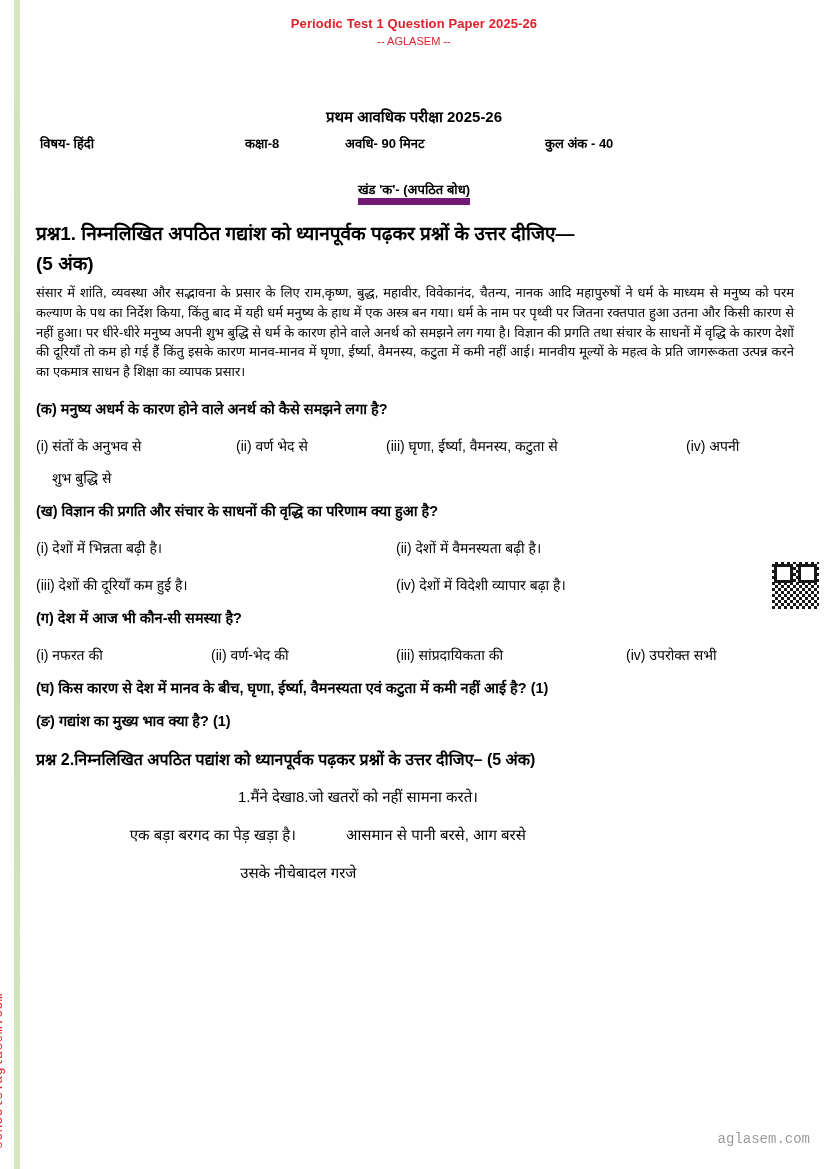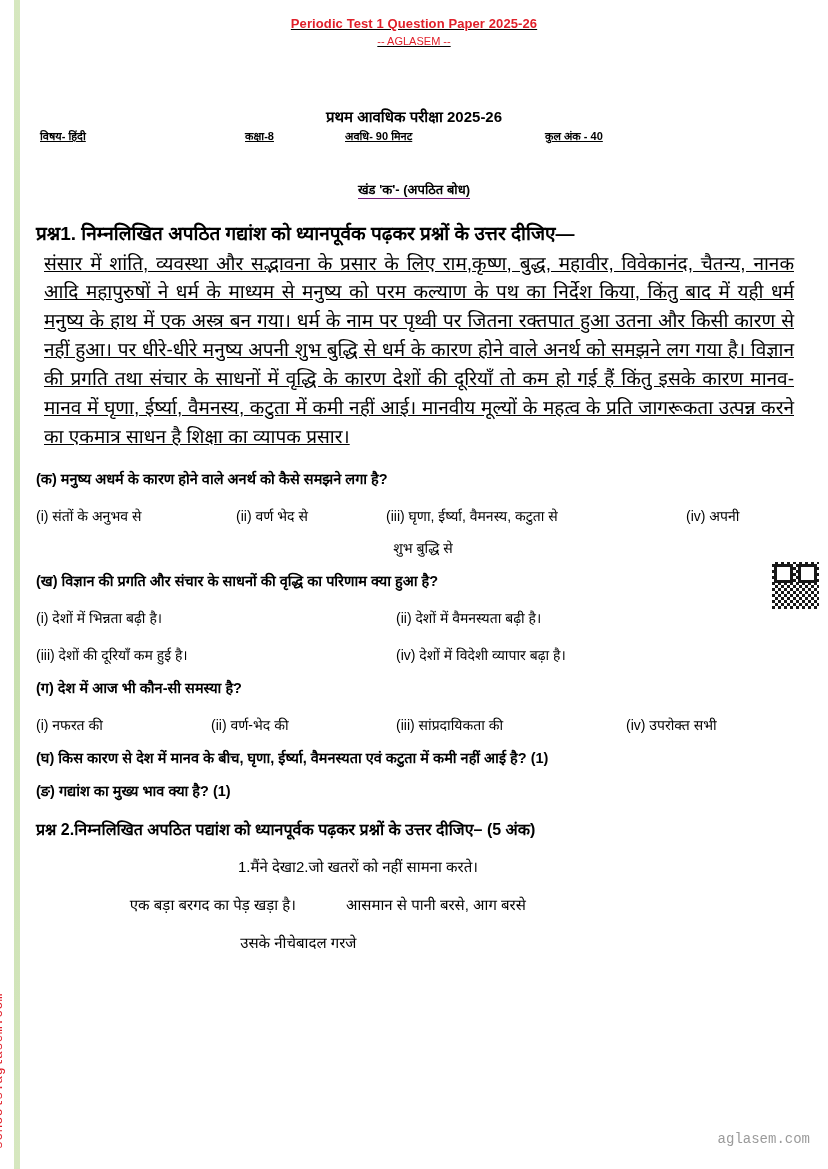--- a/index.html
+++ b/index.html
@@ -30,21 +30,20 @@
     height: 1169px;
     background: linear-gradient(to bottom, #cfe3b4 0%, #b9d79a 40%, #cfe3b4 100%);
     opacity: 0.85;
   }
   .header-top {
     position: absolute;
     top: 16px;
     left: 0;
     width: 828px;
     text-align: center;
-    text-decoration: underline;
   }
   .header-title {
     color: #e0202a;
     font-size: 13px;
     font-weight: bold;
     letter-spacing: 0.1px;
   }
   .header-sub {
     color: #e0202a;
     font-size: 11px;
@@ -54,44 +53,43 @@
     position: absolute;
     top: 106px;
     left: 0;
     width: 828px;
     text-align: center;
     font-size: 15px;
     font-weight: bold;
   }
   .meta-row {
     position: absolute;
-    top: 128px;
+    top: 134px;
     left: 40px;
     width: 750px;
     display: flex;
-    font-size: 11px;
-    font-weight: bold;
-    text-decoration: underline;
+    font-size: 13px;
+    font-weight: bold;
   }
   .meta-subject { width: 205px; }
   .meta-class { width: 100px; }
   .meta-duration { width: 200px; }
   .meta-marks { width: 200px; }
 
   .section-head {
     position: absolute;
     top: 180px;
     left: 0;
     width: 828px;
     text-align: center;
     font-size: 13px;
     font-weight: bold;
   }
   .section-head span {
-    border-bottom: 1px solid #701a75;
+    border-bottom: 7px solid #701a75;
     padding-bottom: 1px;
   }
 
   .content {
     position: absolute;
     top: 220px;
     left: 36px;
     width: 758px;
   }
   .q-title {
@@ -100,41 +98,39 @@
     line-height: 1.45;
     margin: 0 0 2px 0;
   }
   .q-marks-inline {
     font-size: 19px;
     font-weight: bold;
     line-height: 1.45;
     margin: 0 0 6px 0;
   }
   .passage {
-    font-size: 19px;
+    font-size: 13px;
     line-height: 1.52;
     text-align: justify;
-    margin: 0 0 16px 8px;
-    text-decoration: underline;
+    margin: 0 0 16px 0;
   }
   .sub-q {
     font-size: 14.5px;
     font-weight: bold;
     margin: 0 0 13px 0;
   }
   .opts-row {
     font-size: 14px;
     margin: 18px 0 13px 0;
     display: flex;
   }
   .opt { display: inline-block; }
   .spacer-line {
     font-size: 14px;
     margin: 0 0 13px 16px;
-    text-align: center;
   }
   .q2-title {
     font-size: 16px;
     font-weight: bold;
     margin: 18px 0 16px 0;
   }
   .poem-row {
     font-size: 15px;
     margin: 0 0 18px 0;
     display: flex;
@@ -207,20 +203,21 @@
     <div class="meta-marks">कुल अंक  -  40</div>
   </div>
 
   <div class="section-head">
     <span>खंड 'क'- (अपठित बोध)</span>
   </div>
 
   <div class="content">
 
     <div class="q-title">प्रश्न1.  निम्नलिखित अपठित गद्यांश को ध्यानपूर्वक पढ़कर प्रश्नों के उत्तर दीजिए—</div>
+    <div class="q-marks-inline">(5 अंक)</div>
 
     <div class="passage">संसार में शांति, व्यवस्था और सद्भावना के प्रसार के लिए  राम,कृष्ण, बुद्ध, महावीर, विवेकानंद, चैतन्य, नानक आदि महापुरुषों ने  धर्म के माध्यम से मनुष्य को परम कल्याण के पथ का निर्देश किया, किंतु बाद में यही धर्म मनुष्य के हाथ में एक अस्त्र बन गया। धर्म के नाम पर पृथ्वी पर जितना रक्तपात हुआ उतना और किसी कारण से नहीं हुआ। पर धीरे-धीरे मनुष्य अपनी शुभ बुद्धि से धर्म के कारण होने वाले अनर्थ को समझने लग गया है। विज्ञान की प्रगति तथा संचार के साधनों में वृद्धि के कारण देशों की दूरियाँ तो कम हो गई हैं किंतु इसके कारण मानव-मानव में घृणा, ईर्ष्या, वैमनस्य, कटुता में कमी नहीं आई। मानवीय मूल्यों के महत्व के प्रति जागरूकता उत्पन्न करने का एकमात्र साधन है शिक्षा का व्यापक प्रसार।</div>
 
     <div class="sub-q">(क) मनुष्य अधर्म के कारण होने वाले अनर्थ को कैसे समझने लगा है?</div>
     <div class="opts-row">
       <div class="opt" style="width:200px">(i) संतों के अनुभव से</div>
       <div class="opt" style="width:150px">(ii) वर्ण भेद से</div>
       <div class="opt" style="width:300px">(iii) घृणा, ईर्ष्या, वैमनस्य, कटुता से</div>
       <div class="opt">(iv) अपनी</div>
     </div>
@@ -244,21 +241,21 @@
       <div class="opt">(iv) उपरोक्त सभी</div>
     </div>
 
     <div class="sub-q">(घ) किस कारण से देश में मानव के बीच, घृणा, ईर्ष्या, वैमनस्यता एवं कटुता में कमी नहीं आई है?   (1)</div>
     <div class="sub-q">(ङ) गद्यांश का मुख्य भाव क्या है?  (1)</div>
 
     <div class="q2-title">प्रश्न 2.निम्नलिखित अपठित पद्यांश को ध्यानपूर्वक पढ़कर प्रश्नों के उत्तर दीजिए–  (5 अंक)</div>
 
     <div class="poem-row">
       <div class="poem-left">1.मैंने देखा</div>
-      <div class="poem-right">2.जो खतरों को नहीं सामना करते।</div>
+      <div class="poem-right">8.जो खतरों को नहीं सामना करते।</div>
     </div>
     <div class="poem-row">
       <div class="poem-left">एक बड़ा बरगद का पेड़ खड़ा है।</div>
       <div class="poem-right" style="padding-left:50px">आसमान से पानी बरसे, आग बरसे</div>
     </div>
     <div class="poem-row">
       <div class="poem-left">उसके नीचे</div>
       <div class="poem-right">बादल गरजे</div>
     </div>
 

